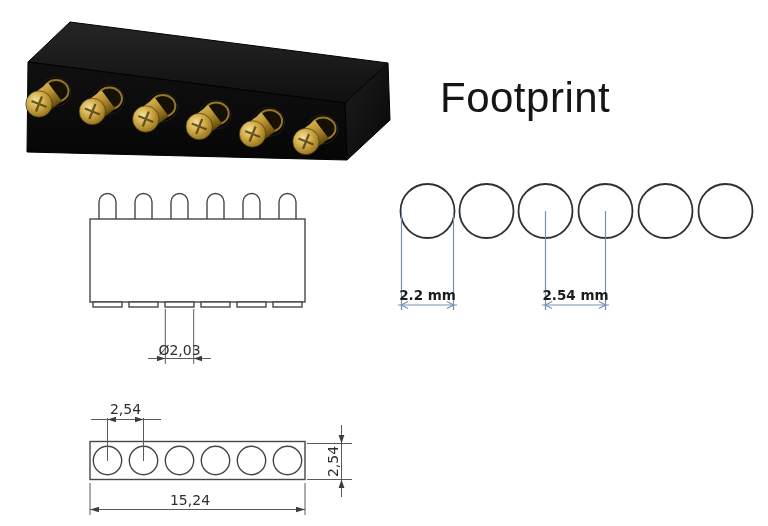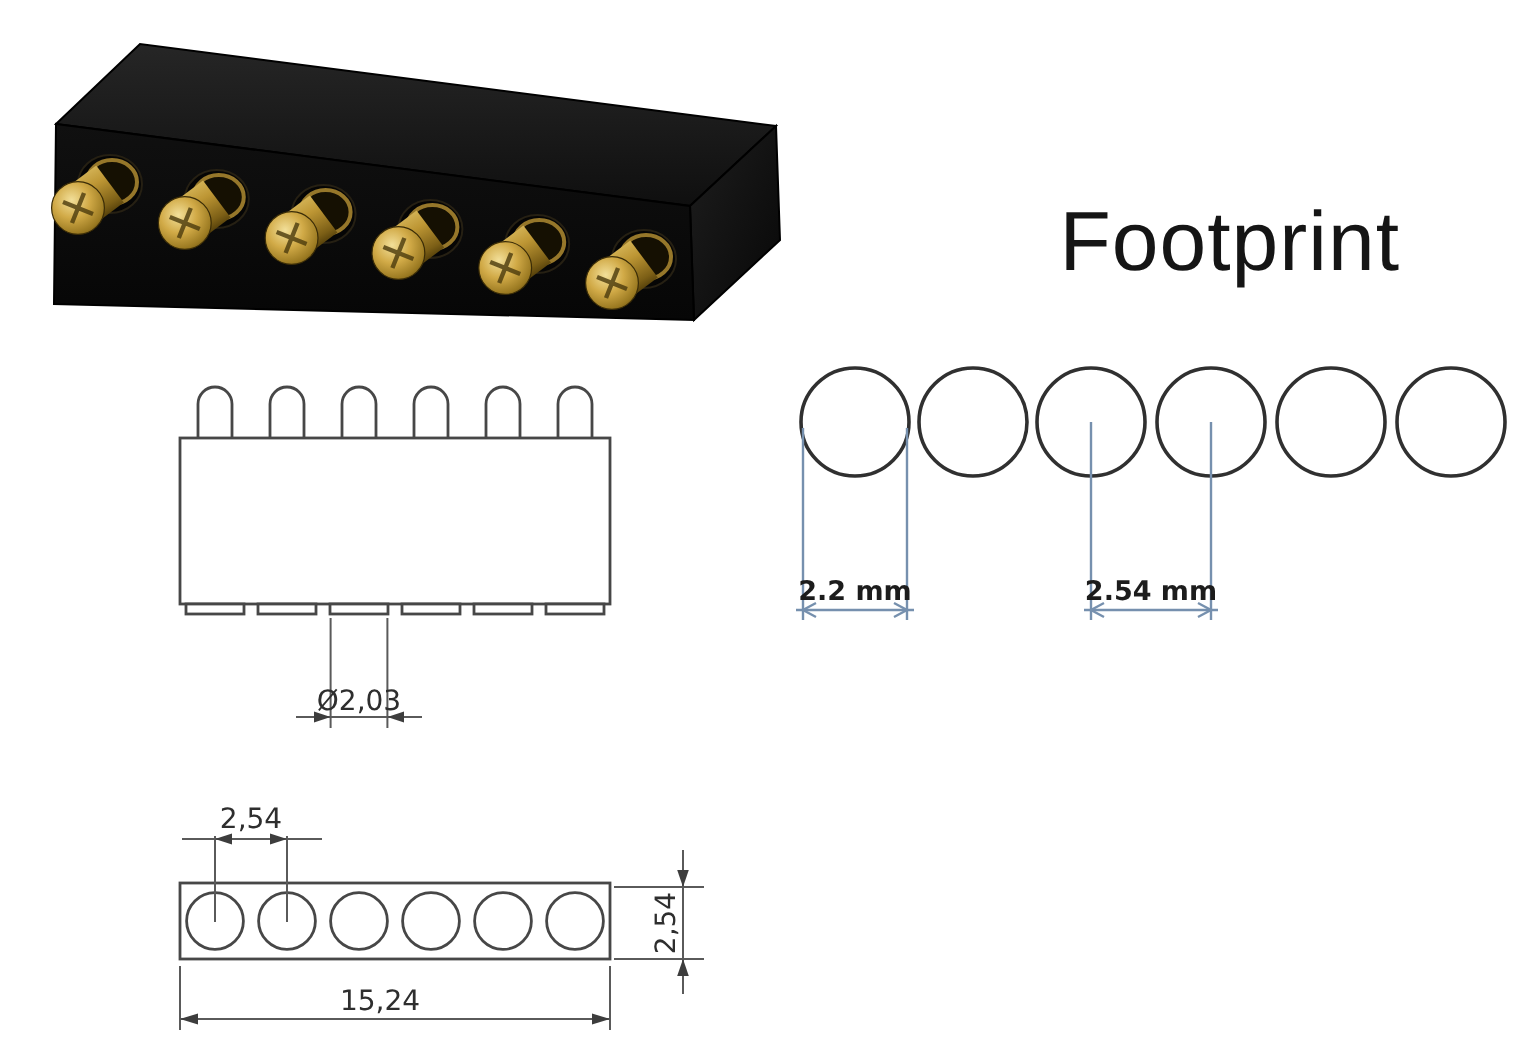--- a/index.html
+++ b/index.html
@@ -2,21 +2,21 @@
 <html><head>
 <meta charset="utf-8">
 <style>
   html,body{margin:0;padding:0;background:#ffffff;}
   #stage{
     position:relative;width:768px;height:526px;background:#ffffff;overflow:hidden;
     font-family:"Liberation Sans", sans-serif;
   }
   .abs{position:absolute;}
   #footprint-title{
-    left:440px;top:97px;width:260px;text-align:right;
+    left:440px;top:74px;width:260px;text-align:left;
     font-size:42px;font-weight:400;color:#151515;letter-spacing:0.5px;
   }
   svg text{font-family:"DejaVu Sans","Liberation Sans",sans-serif;}
   .dim-text{font-size:14px;fill:#2e2e2e;}
   .dim-text-blue{font-size:13.5px;font-weight:bold;fill:#1c1c1c;}
   .thin{stroke:#5a5a5a;stroke-width:1;fill:none;}
   .edge{stroke:#474747;stroke-width:1.4;fill:#ffffff;}
   .fp-circle{stroke:#303030;stroke-width:1.8;fill:none;}
   .blue-line{stroke-width:1.2;fill:none;}
 </style>

